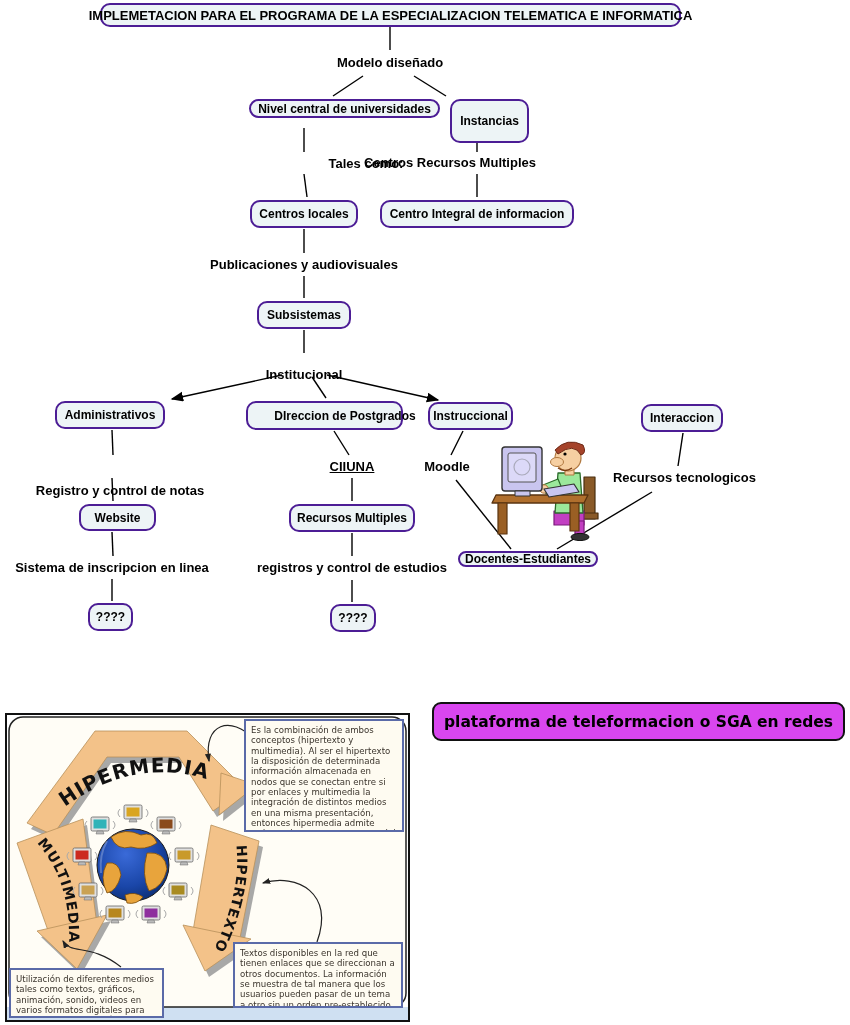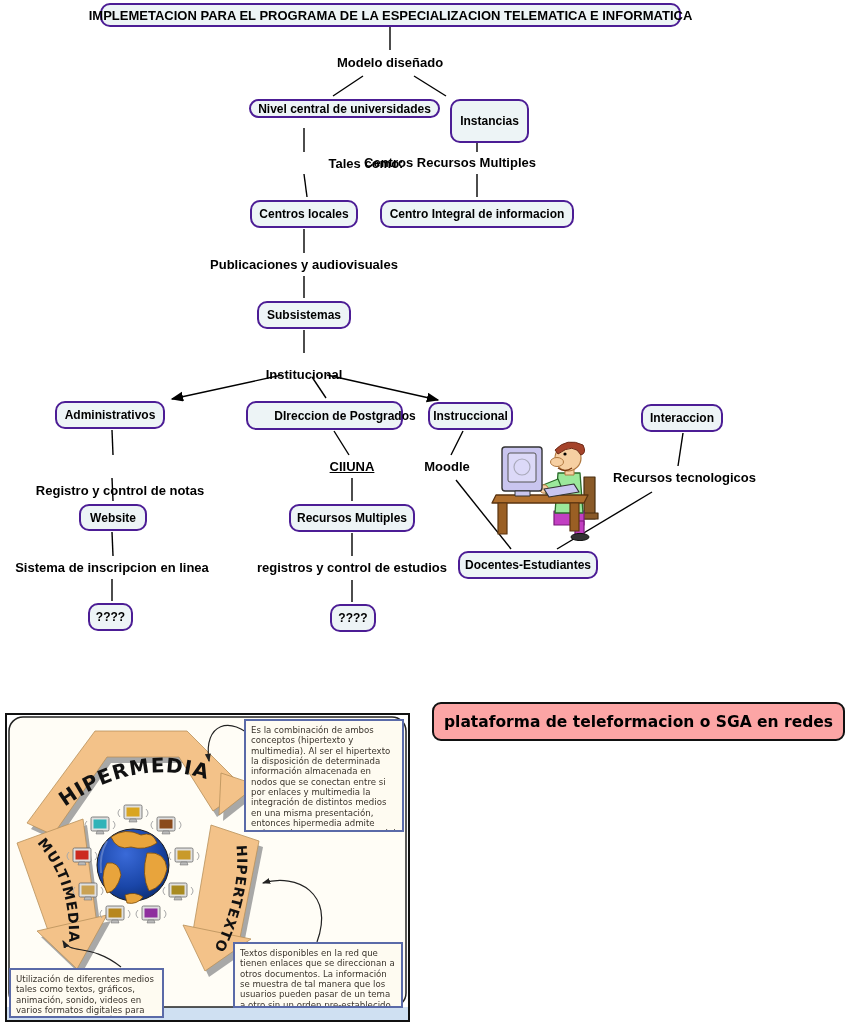--- a/index.html
+++ b/index.html
@@ -13,21 +13,21 @@
        color:#000;white-space:nowrap;z-index:2;}
   #map-lines{position:absolute;left:0;top:0;z-index:1;pointer-events:none;}
   #person{position:absolute;left:488px;top:433px;z-index:3;}
   #figure{position:absolute;left:5px;top:713px;width:405px;height:309px;box-sizing:border-box;
           border:2px solid #111;background:#fff;z-index:2;}
   #fig-art{position:absolute;left:0;top:0;}
   .fig-note{position:absolute;box-sizing:border-box;border:2px solid #5a6aa8;background:#fefbf1;
             font-family:"DejaVu Sans",sans-serif;font-size:8.6px;line-height:1.2;color:#3a342c;
             padding:4px 5px;overflow:hidden;z-index:4;}
   #platform-box{position:absolute;left:432px;top:702px;width:413px;height:39px;box-sizing:border-box;
-            border:2px solid #111;border-radius:9px;background:#fca5a5;display:flex;align-items:center;
+            border:2px solid #111;border-radius:9px;background:#d946ef;display:flex;align-items:center;
             justify-content:center;font-family:"DejaVu Sans",sans-serif;font-weight:bold;
             font-size:15.5px;color:#000;white-space:nowrap;z-index:2;}
   .arrow-label{font-family:"DejaVu Sans",sans-serif;font-weight:bold;fill:#111;}
 </style>
 </head>
 <body>
 
 <div id="canvas">
 
   <svg id="map-lines" width="850" height="700" viewBox="0 0 850 700">
@@ -77,25 +77,25 @@
   <div class="node" style="left:257px;top:301px;width:94px;height:28px;">Subsistemas</div>
   <div class="lbl" style="left:304px;top:367px;">Institucional</div>
   <div class="node" style="left:55px;top:401px;width:110px;height:28px;">Administrativos</div>
   <div class="node" style="left:246px;top:401px;width:157px;height:29px;padding-left:41px;">DIreccion de Postgrados</div>
   <div class="node" style="left:428px;top:402px;width:85px;height:28px;">Instruccional</div>
   <div class="node" style="left:641px;top:404px;width:82px;height:28px;">Interaccion</div>
   <div class="lbl" style="left:120px;top:459px;margin-top:24px;">Registro y control de notas</div>
   <div class="lbl" style="left:352px;top:459px;text-decoration:underline;">CIIUNA</div>
   <div class="lbl" style="left:447px;top:459px;">Moodle</div>
   <div class="lbl" style="left:677px;top:470px;padding-left:15px;">Recursos tecnologicos</div>
-  <div class="node" style="left:79px;top:504px;width:68px;height:27px;">Website</div>
+  <div class="node" style="left:79px;top:504px;width:77px;height:27px;">Website</div>
   <div class="node" style="left:289px;top:504px;width:126px;height:28px;">Recursos Multiples</div>
   <div class="lbl" style="left:112px;top:560px;">Sistema de inscripcion en linea</div>
   <div class="lbl" style="left:352px;top:560px;">registros y control de estudios</div>
-  <div class="node" style="left:458px;top:551px;width:140px;height:28px;">Docentes-Estudiantes</div>
+  <div class="node" style="left:458px;top:551px;width:140px;height:16px;">Docentes-Estudiantes</div>
   <div class="node" style="left:88px;top:603px;width:45px;height:28px;">????</div>
   <div class="node" style="left:330px;top:604px;width:46px;height:28px;">????</div>
 
   <svg id="person" width="120" height="108" viewBox="0 0 120 108">
     <g stroke-linejoin="round">
       <rect x="96" y="44" width="11" height="42" fill="#8a5a28" stroke="#4a2f10" stroke-width="1.2"></rect>
       <rect x="86" y="80" width="24" height="6" fill="#8a5a28" stroke="#4a2f10" stroke-width="1.2"></rect>
       <polygon points="66,78 96,78 96,92 66,92" fill="#c23fc2" stroke="#7a1a7a" stroke-width="1.2"></polygon>
       <rect x="87" y="88" width="9" height="15" fill="#c23fc2" stroke="#7a1a7a" stroke-width="1.2"></rect>
       <ellipse cx="92" cy="104" rx="9" ry="3.6" fill="#333" stroke="#111"></ellipse>

